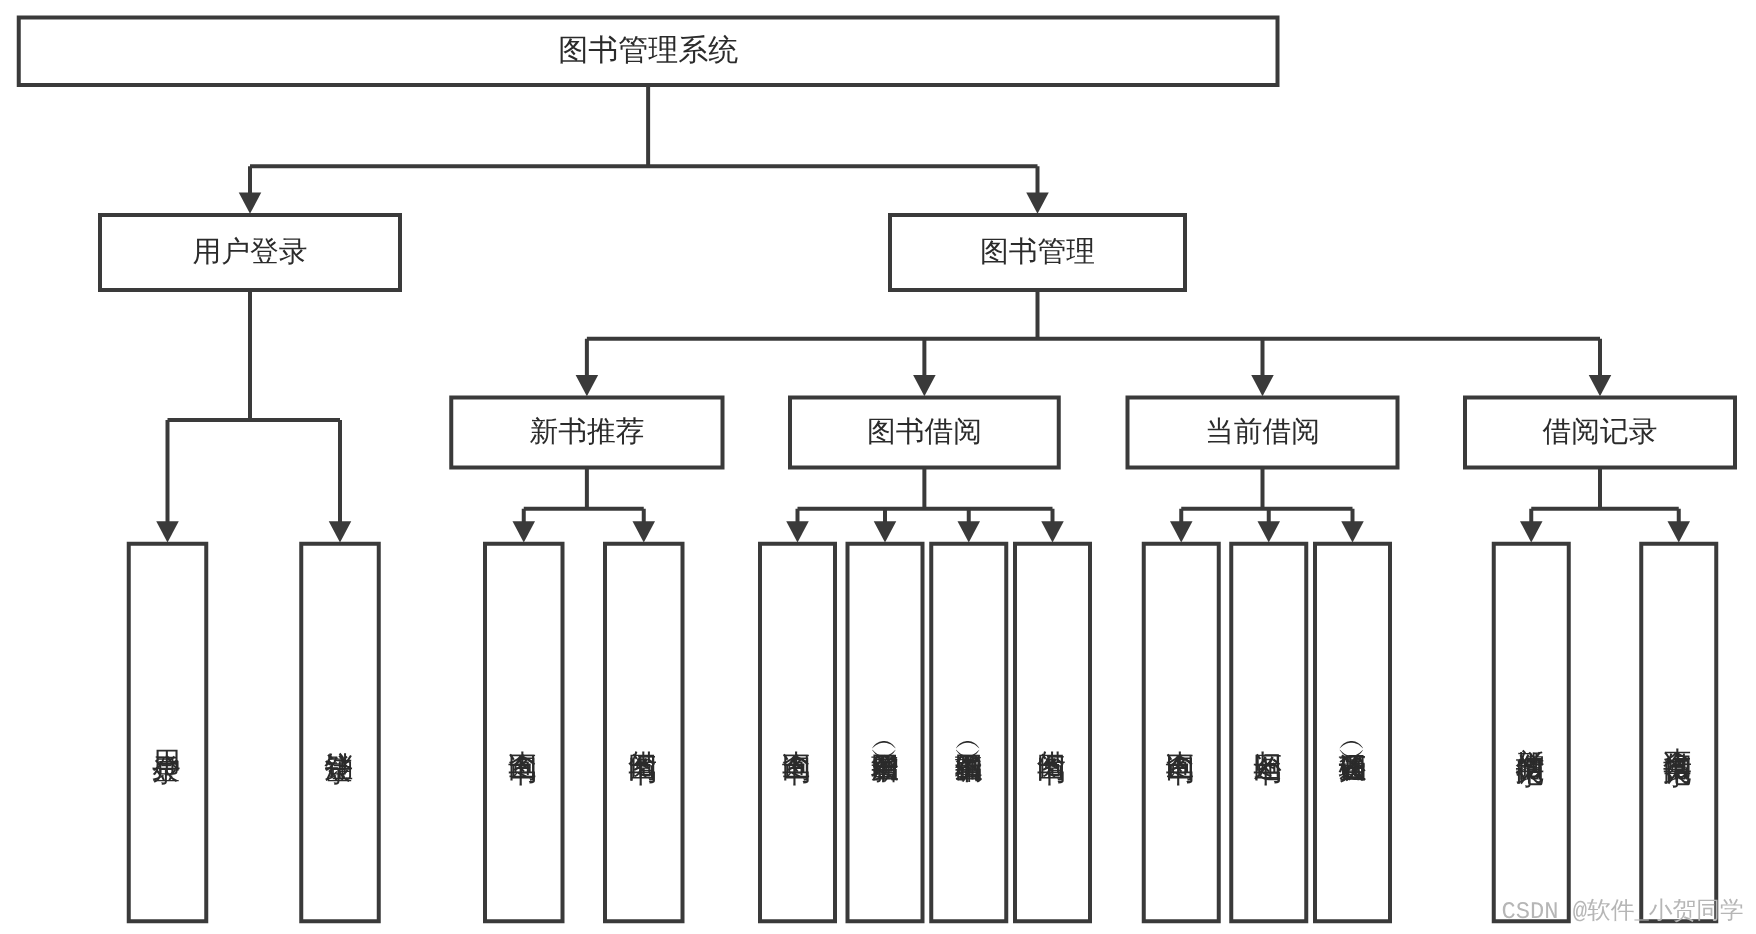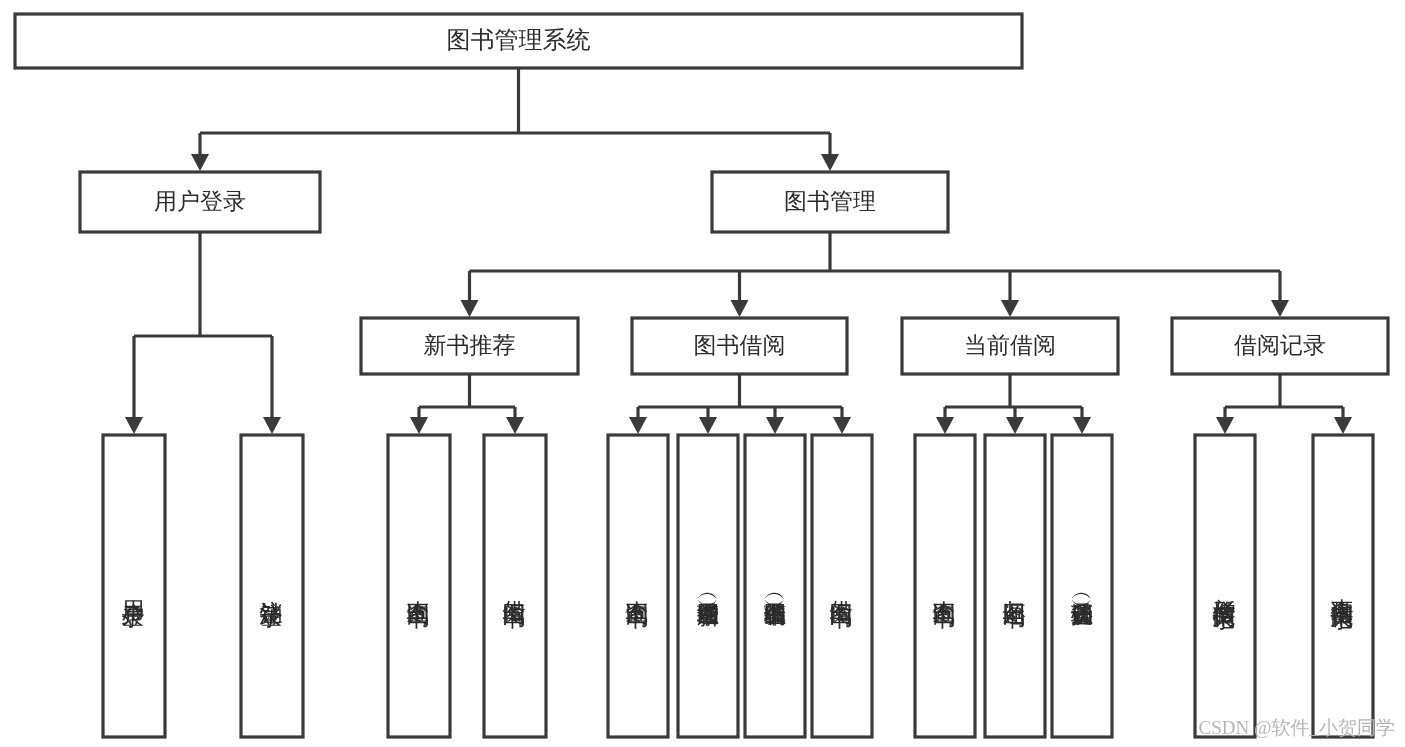--- a/index.html
+++ b/index.html
@@ -23,21 +23,21 @@
   .vlabel-wrap{
     position:absolute;display:flex;align-items:center;justify-content:center;
     pointer-events:none;
   }
   .vlabel-inner{
     writing-mode:vertical-rl;text-orientation:upright;
     font-size:23px;letter-spacing:2px;color:#2b2b2b;white-space:nowrap;
   }
   #watermark{
     position:absolute;right:10px;bottom:6px;
-    font-family:Liberation Serif, serif;
+    font-family:Liberation Mono, monospace;
     font-size:19px;color:#b6b6b6;white-space:nowrap;
     pointer-events:none;
     margin-top:44px;
   }
 </style>
 </head>
 <body>
 
 <div id="stage">
   <svg id="diagram" viewBox="0 0 1405 747">

